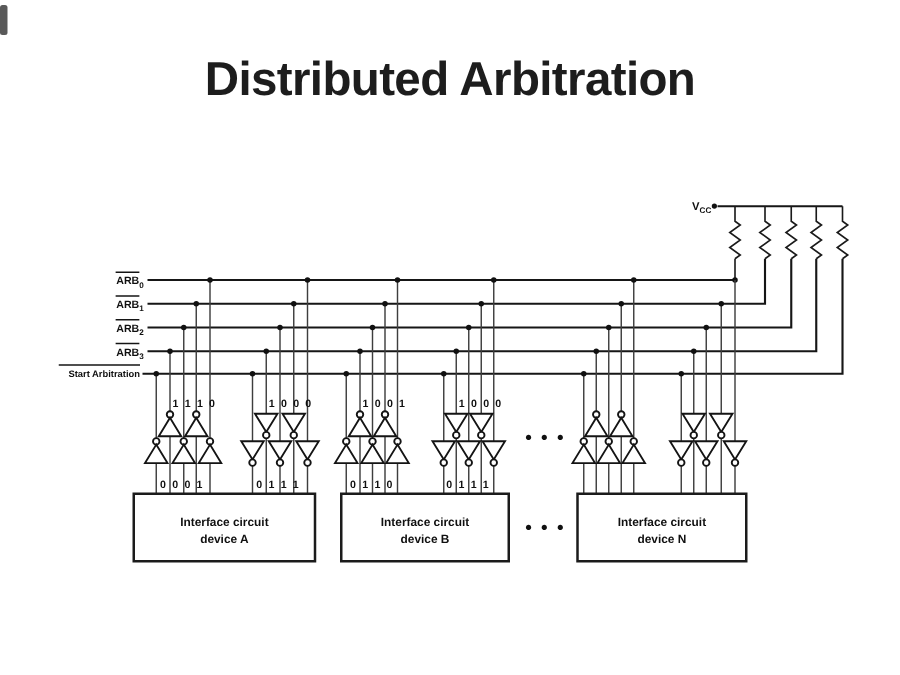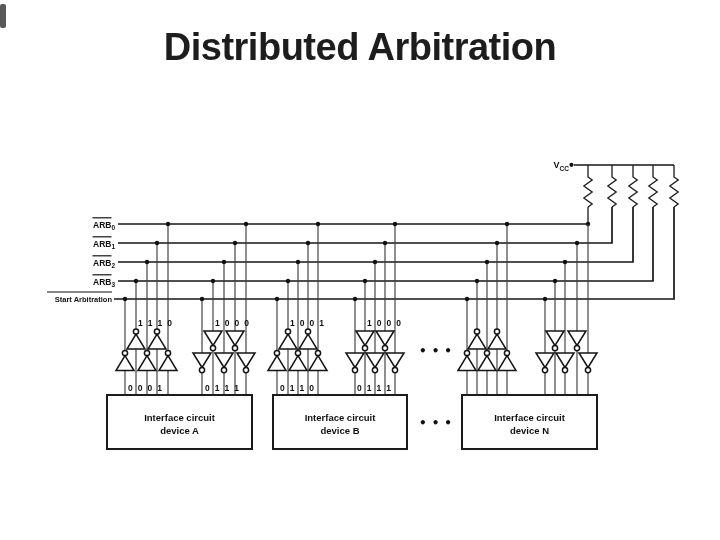--- a/index.html
+++ b/index.html
@@ -1,18 +1,18 @@
 <!DOCTYPE html>
 <html><head>
 <meta charset="utf-8">
 <style>
   html,body{margin:0;padding:0;background:#fff;}
   .stage{position:relative;width:720px;height:540px;background:#fff;overflow:hidden;
          font-family:"Liberation Sans",sans-serif;}
-  .slide-title{position:absolute;top:27px;left:0;width:720px;margin:0;text-align:center;
+  .slide-title{position:absolute;top:44px;left:0;width:720px;margin:0;text-align:center;
          font-family:"Liberation Sans",sans-serif;font-weight:700;font-size:38px;line-height:1.1;
          color:#1d1d1d;letter-spacing:-0.5px;}
   svg{position:absolute;left:0;top:0;}
   
   .b{stroke:#161616;stroke-width:1.7;fill:none;}          
   .w{stroke:#3e3e3e;stroke-width:1.15;fill:none;}         
   .rz{stroke:#1a1a1a;stroke-width:1.3;fill:none;}         
   .gate{stroke:#141414;stroke-width:1.5;fill:#ffffff;}    
   .d{fill:#111;stroke:none;}                               
   .ol{stroke:#141414;stroke-width:1.2;}                    

